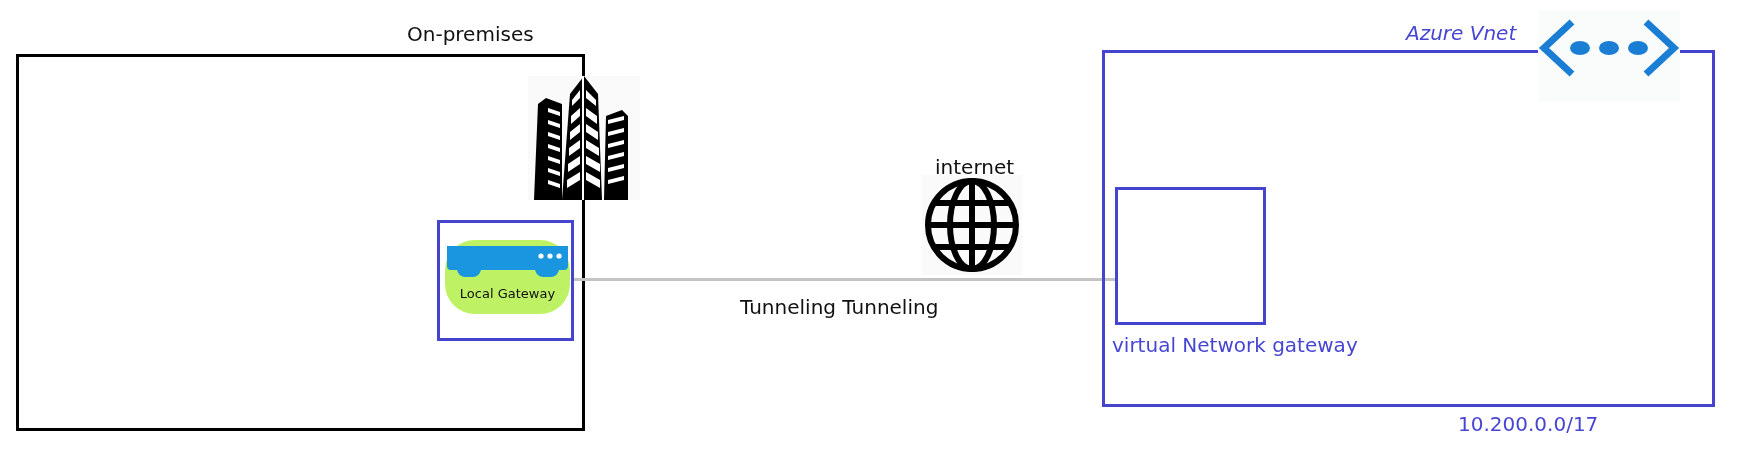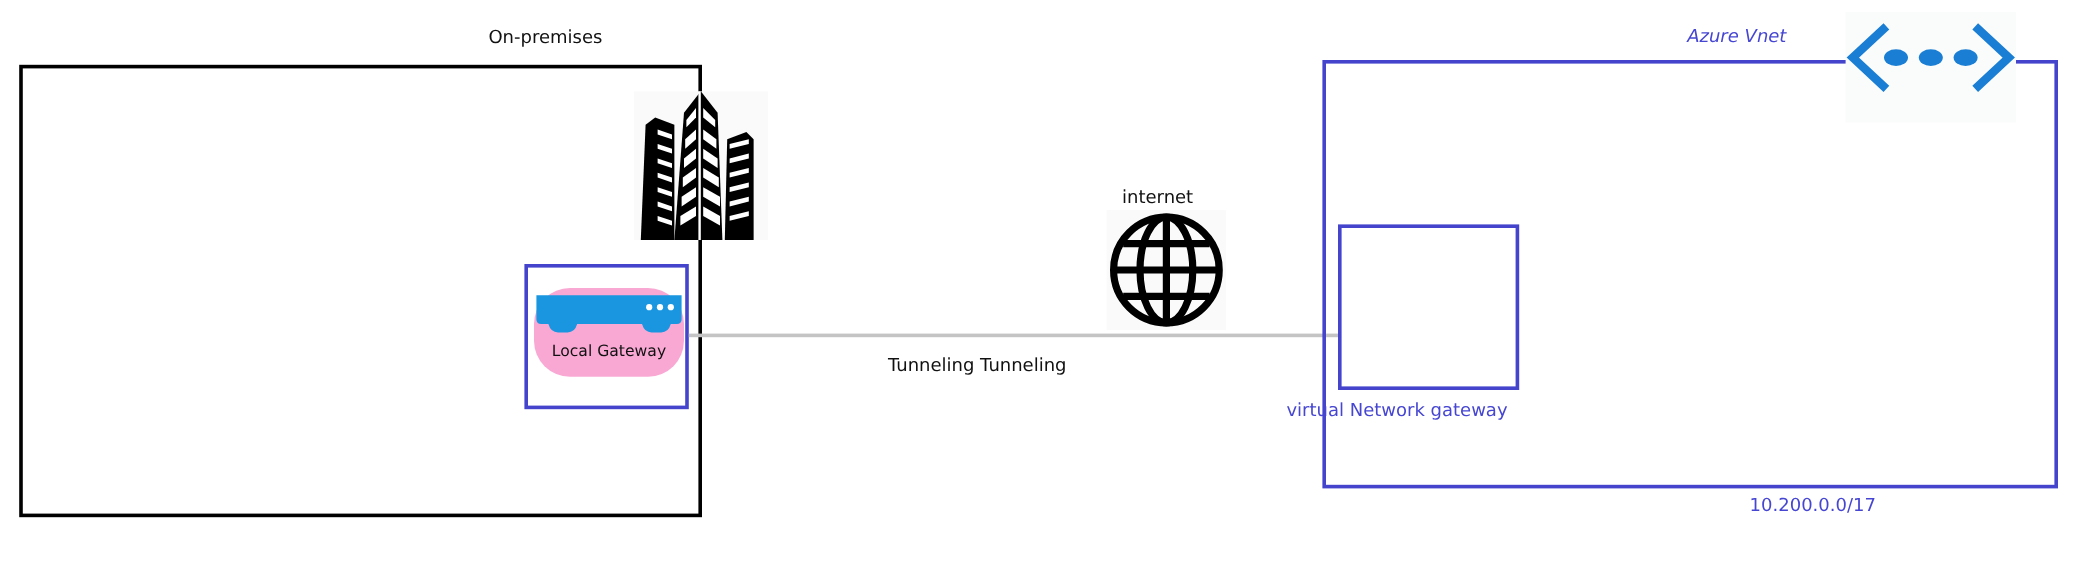--- a/index.html
+++ b/index.html
@@ -1,24 +1,24 @@
 <!DOCTYPE html>
 <html><head>
 <meta charset="utf-8">
 <style>
   html, body { margin:0; padding:0; background:#ffffff; }
   body { width:1747px; height:476px; position:relative; overflow:hidden; font-family:"DejaVu Sans", sans-serif; }
   .abs { position:absolute; }
-  .label { position:absolute; font-size:15px; white-space:nowrap; }
+  .label { position:absolute; font-size:20px; white-space:nowrap; }
   .black-text { color:#111; }
   .blue-text { color:#4646d2; }
   .box-black { position:absolute; border:3px solid #000; box-sizing:border-box; }
   .box-blue { position:absolute; border:3px solid #4444cc; box-sizing:border-box; }
   .line { position:absolute; background:#c4c4c4; height:3px; }
-  .panel { position:absolute; background:#f9a8d4;border-radius:30px; }
+  .panel { position:absolute; background:#bef264;border-radius:30px; }
   .gw-label { position:absolute; font-size:13px; color:#111; white-space:nowrap; width:100%; text-align:center; }
 </style>
 </head>
 <body>
 
 <div class="label black-text" style="left:407px; top:22px;">On-premises</div>
 <div class="box-black" style="left:16px; top:54px; width:569px; height:377px;"></div>
 
 <div class="abs" style="left:528px; top:76px; width:112px; height:124px;">
   <svg width="112" height="124" viewBox="0 0 112 124">
@@ -105,14 +105,14 @@
       <polyline points="34,12 6,38 34,64"></polyline>
       <polyline points="108,12 136,38 108,64"></polyline>
     </g>
     <ellipse cx="42" cy="38" rx="10" ry="7" fill="#1a7fd4"></ellipse>
     <ellipse cx="71" cy="38" rx="10" ry="7" fill="#1a7fd4"></ellipse>
     <ellipse cx="100" cy="38" rx="10" ry="7" fill="#1a7fd4"></ellipse>
   </svg>
 </div>
 
 <div class="box-blue" style="left:1115px; top:187px; width:151px; height:138px;"></div>
-<div class="label blue-text" style="left:1072px; top:333px;">virtual Network gateway</div>
+<div class="label blue-text" style="left:1112px; top:333px;">virtual Network gateway</div>
 <div class="label blue-text" style="left:1458px; top:412px;">10.200.0.0/17</div>
 
 </body></html>

